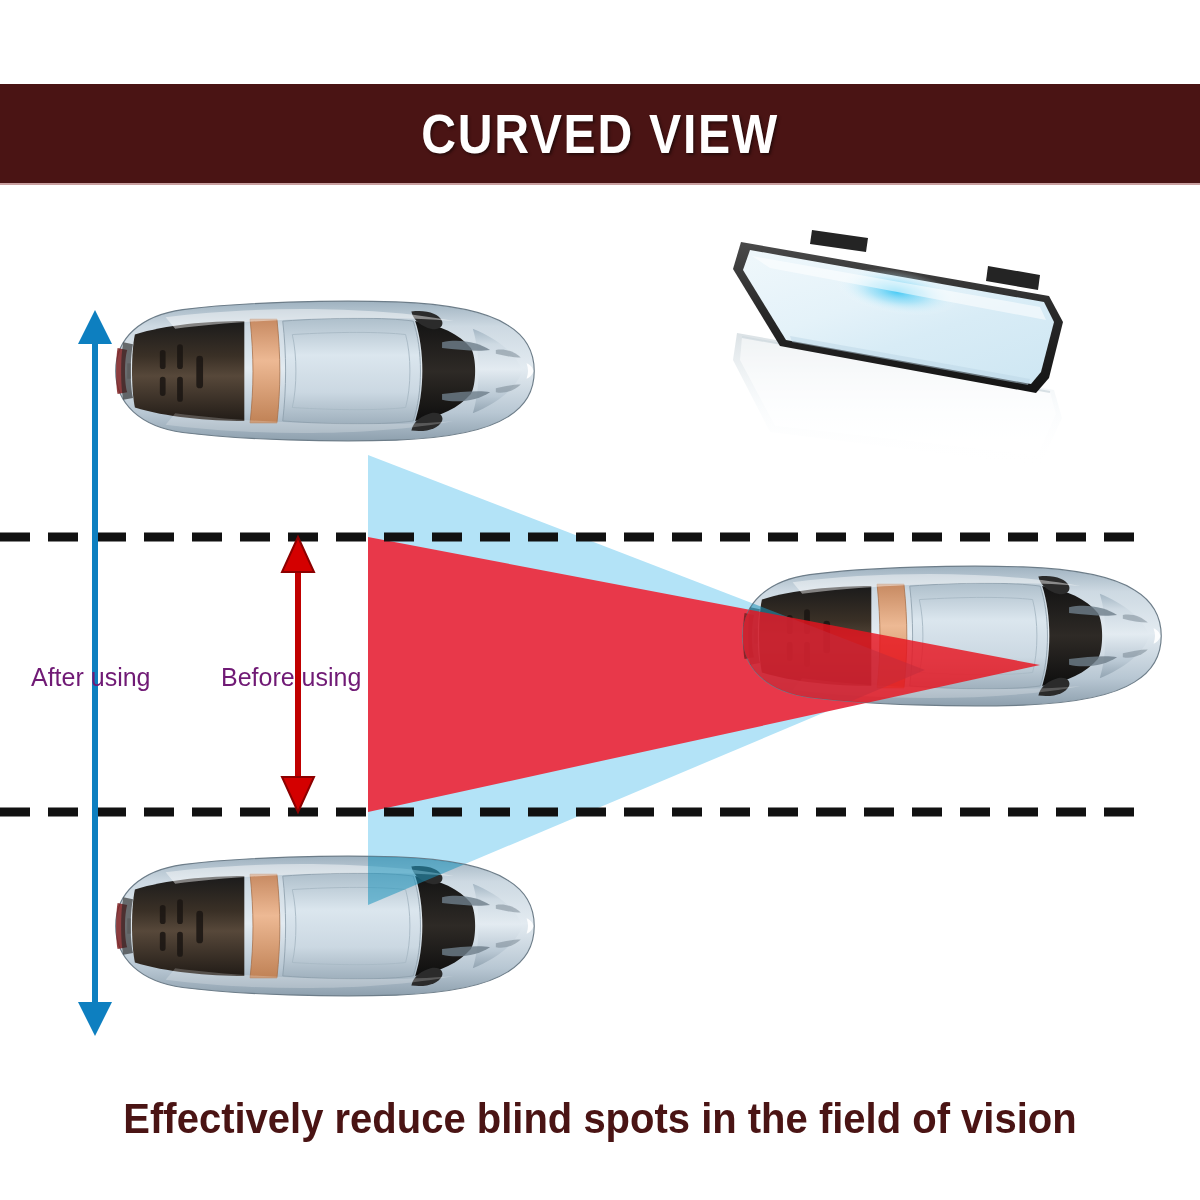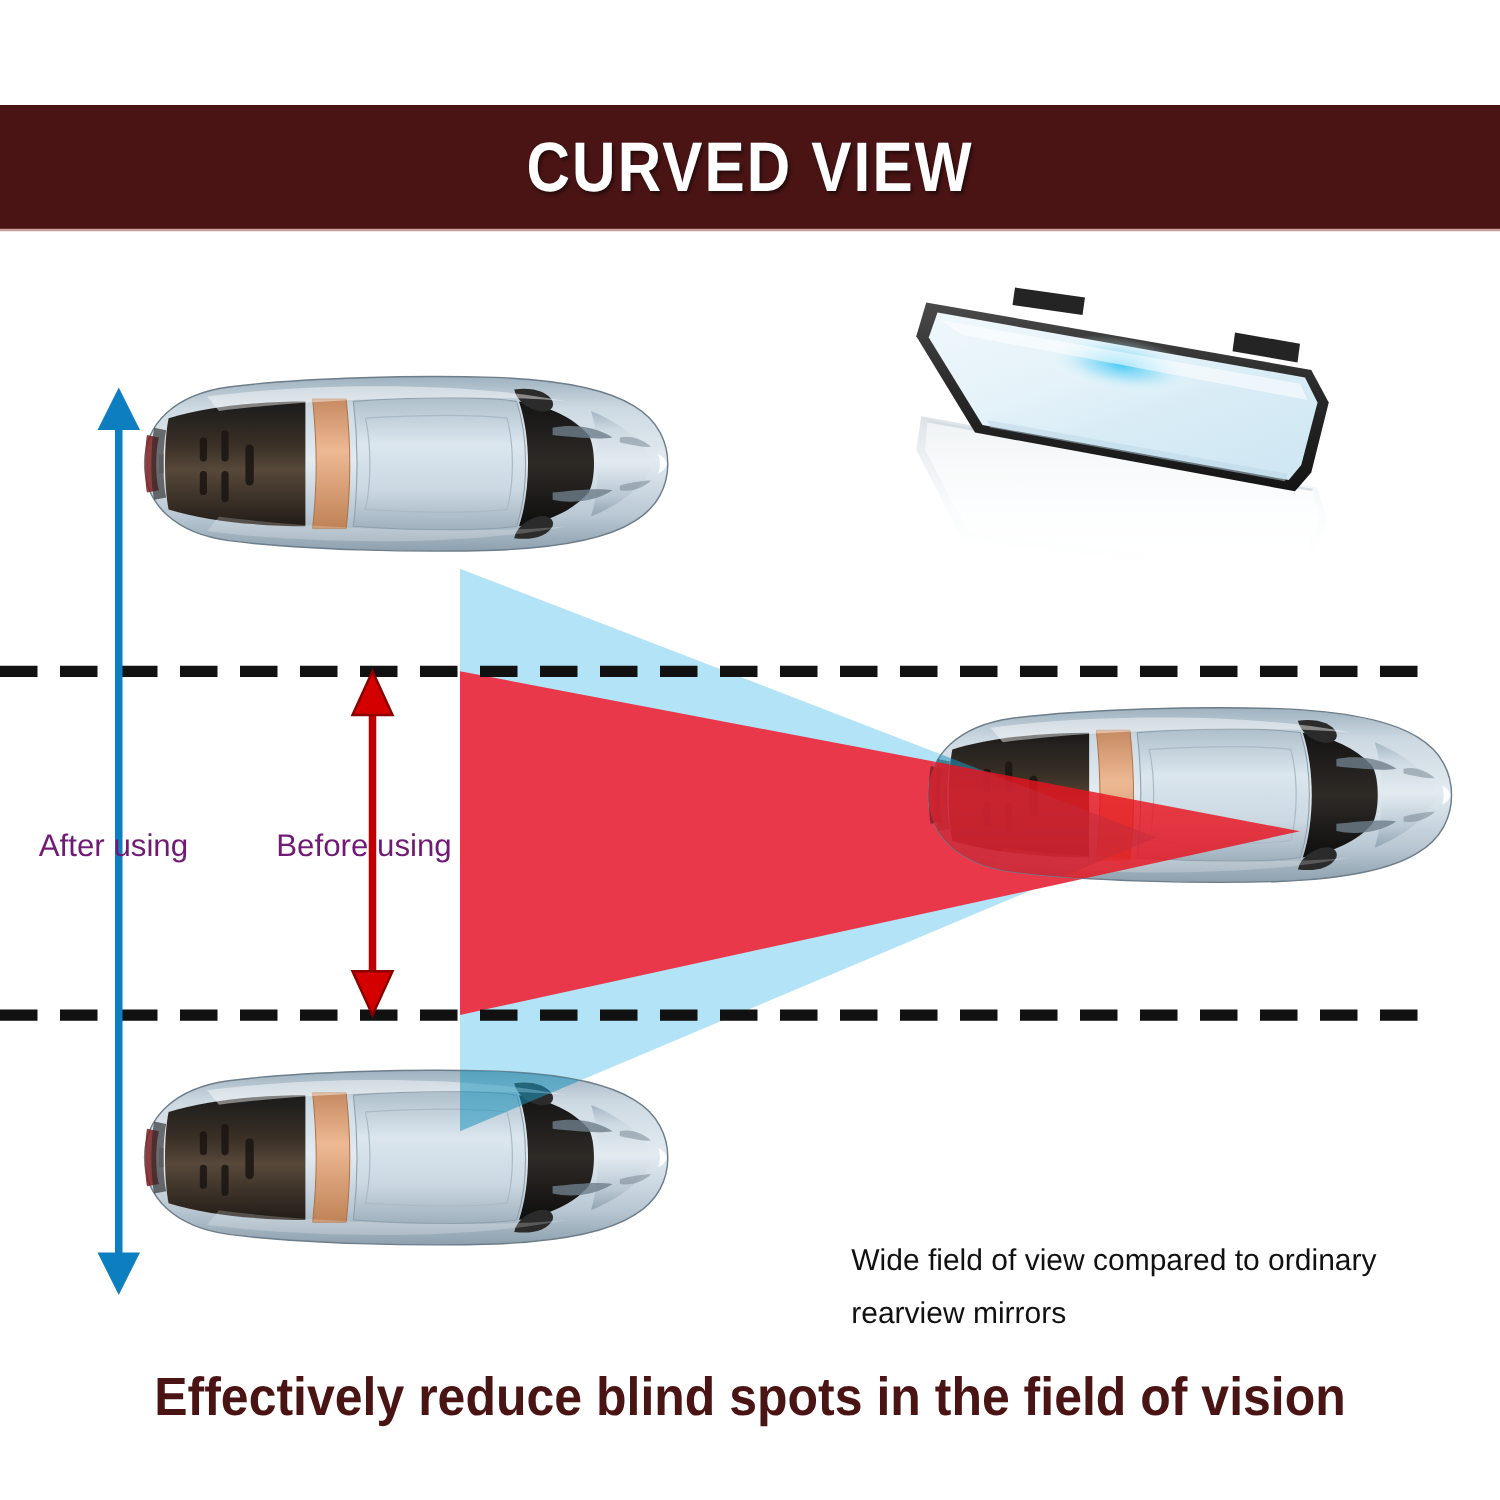--- a/index.html
+++ b/index.html
@@ -248,20 +248,16 @@
       <ellipse cx="897" cy="292" rx="62" ry="22" fill="url(#mirHi)" transform="rotate(9 897 292)"></ellipse>
 
       <path d="M752,256 L1040,307 L1046,320 L770,268 Z" fill="#ffffff" opacity="0.55"></path>
       <path d="M790,336 L1030,379 L1028,385 L792,342 Z" fill="#bcd6e6" opacity="0.5"></path>
     </g>
   </svg>
 
   <div class="lbl" id="lbl-after">After using</div>
   <div class="lbl" id="lbl-before">Before using</div>
 
-  <div class="note">
-    <div>Wide field of view compared to ordinary</div>
-    <div>rearview mirrors</div>
-  </div>
 
   <div class="caption">Effectively reduce blind spots in the field of vision</div>
 
 </div>
 
 </body></html>

